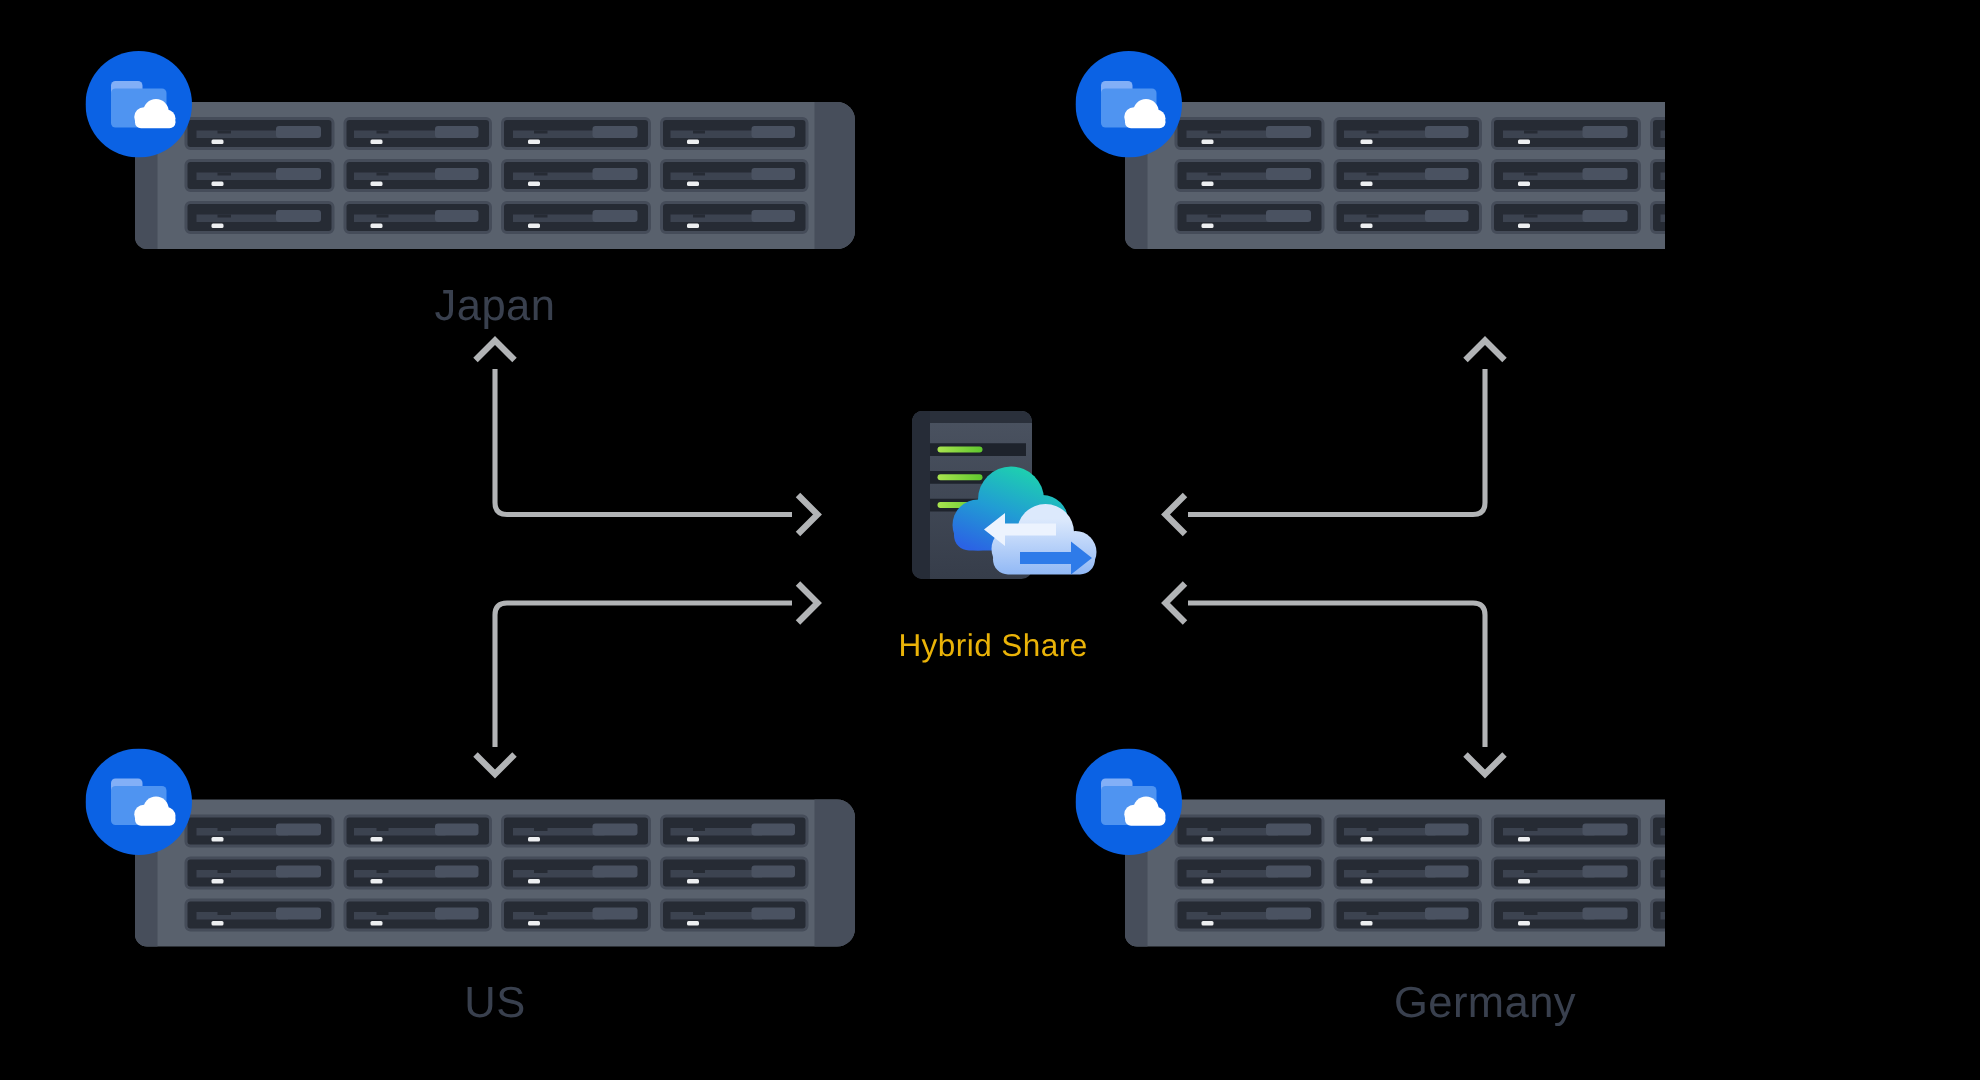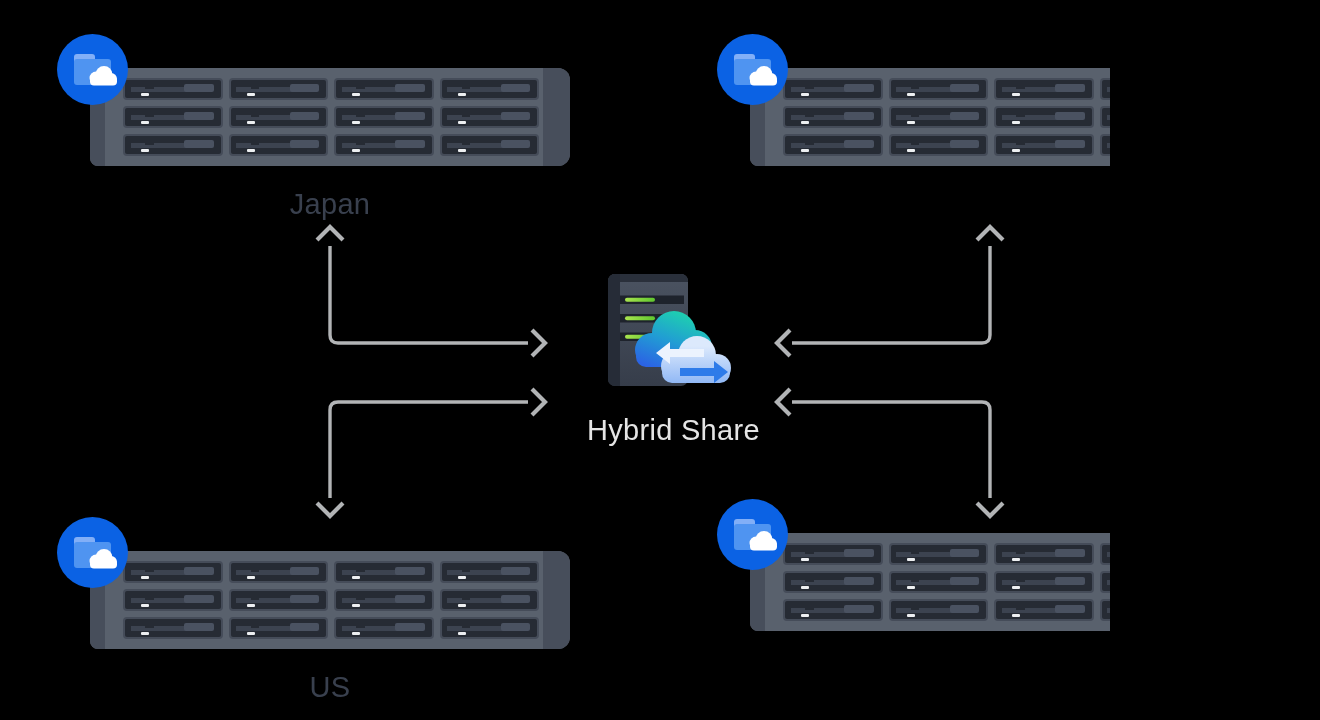--- a/index.html
+++ b/index.html
@@ -4,21 +4,21 @@
 <style>
   html,body{margin:0;padding:0;background:#000;}
   .canvas{
     position:relative;width:1110px;height:720px;background:#000;overflow:hidden;
     font-family:"Liberation Sans", sans-serif;
   }
   
   .nas-group{position:absolute;width:480px;}
   #japan{left:90px;top:68px;}
   #france{left:750px;top:68px;}
-  #us{left:90px;top:551px;}
+  #us{left:90px;top:533px;}
   #germany{left:750px;top:533px;}
 
   .chassis{
     position:relative;height:98px;background:#59616D;
     border-radius:8px 12px 12px 8px;
   }
   .chassis::before{ 
     content:"";position:absolute;left:0;top:0;bottom:0;width:15px;
     background:#474E5B;border-radius:8px 0 0 8px;
   }
@@ -47,22 +47,22 @@
   }
 
   
   .connector-layer{position:absolute;left:0;top:0;width:1320px;height:720px;}
   .connector path{fill:none;stroke:#B2B4B6;stroke-width:3.4;stroke-linejoin:miter;stroke-linecap:butt;}
   .connector path.head{stroke-width:4.2;}
 
   
   .center-group{position:absolute;left:587px;top:268px;width:150px;}
   .center-label{
-    margin-top:14px;text-align:center;font-size:29px;line-height:32px;
-    color:#e5e5e5;letter-spacing:0.3px;white-space:nowrap;
+    margin-top:14px;text-align:center;font-size:21px;line-height:32px;
+    color:#eab308;letter-spacing:0.3px;white-space:nowrap;
   }
 </style>
 </head>
 <body>
 
 <div class="canvas">
 
   <svg class="connector-layer" viewBox="0 0 1320 720">
     <g class="connector">
       <path d="M330 246 L330 335 Q330 343 338 343 L528 343"></path>
@@ -447,20 +447,21 @@
             <rect x="17" y="20" width="21" height="17" rx="3" fill="#82AFF7"></rect>
             <rect x="17" y="25" width="37" height="26" rx="3" fill="#4F94F1"></rect>
           </g>
           <g fill="#FFFFFF">
             <circle cx="39" cy="44" r="6.5"></circle>
             <circle cx="47" cy="40.5" r="8.5"></circle>
             <circle cx="54" cy="45" r="6"></circle>
             <rect x="33" y="43" width="27" height="8.5" rx="4"></rect>
           </g>
         </svg></div>
+    <div class="nas-label">Germany</div>
   </div>
 
   <div class="center-group">
     <svg class="center-icon" width="150" height="128" viewBox="0 0 150 128">
       <defs>
         <clipPath id="tClip">
             <rect x="21" y="6" width="80" height="112" rx="7"></rect>
           </clipPath>
         <linearGradient id="towerG" x1="0" y1="0" x2="0" y2="1">
           <stop offset="0" stop-color="#4B5361"></stop>

